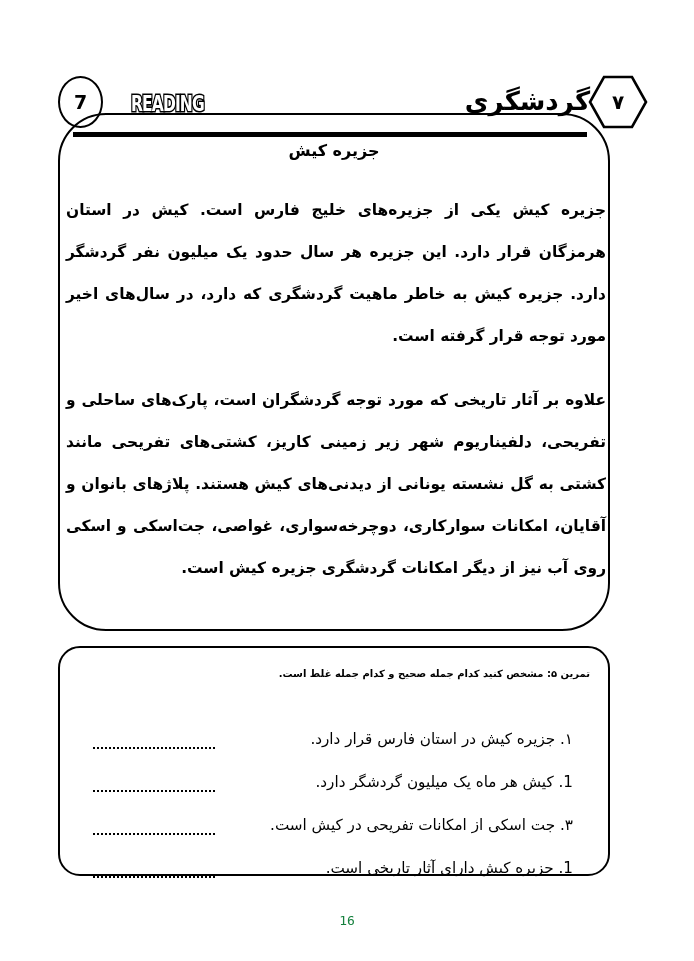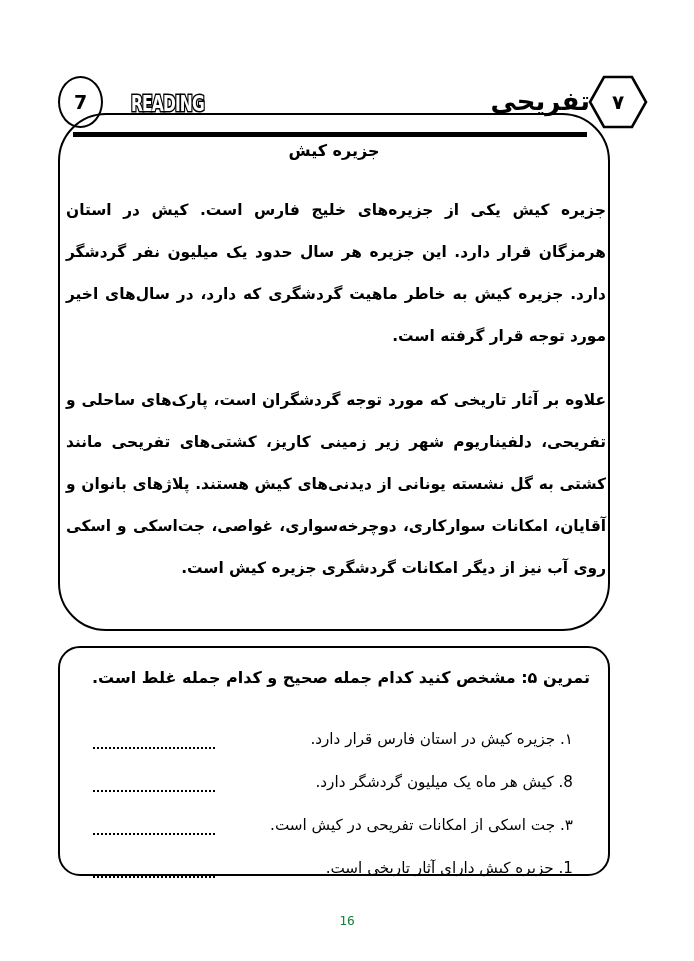--- a/index.html
+++ b/index.html
@@ -176,21 +176,21 @@
     border-radius: 22px;
     box-sizing: border-box;
   }
 
   .exercise-instruction {
     position: absolute;
     right: 18px;
     top: 20px;
     direction: rtl;
     font-family: "DejaVu Sans", "Liberation Sans", sans-serif;
-    font-size: 16px;
+    font-size: 10px;
     font-weight: bold;
     line-height: 1.2;
     white-space: nowrap;
   }
 
   .exercise-list {
     position: absolute;
     left: 0;
     right: 0;
     top: 52px;
@@ -243,21 +243,21 @@
 <div class="page">
 
   <div class="header">
 
     <div class="chapter-circle">
       <span>7</span>
     </div>
 
     <div class="reading-label">READING</div>
 
-    <div class="fa-heading">تفریحی</div>
+    <div class="fa-heading">گردشگری</div>
 
     <div class="hexagon">
       <svg width="60" height="54" viewBox="0 0 60 54" aria-hidden="true">
         <polygon points="16,2 44,2 58,27 44,52 16,52 2,27" fill="none" stroke="#000" stroke-width="2.6" stroke-linejoin="miter"></polygon>
       </svg>
       <div class="hex-num">۷</div>
     </div>
 
     <div class="header-rule"></div>
   </div>
@@ -272,21 +272,21 @@
 
   <div class="exercise-box">
     <div class="exercise-instruction">تمرین ۵: مشخص کنید کدام جمله صحیح و کدام جمله غلط است.</div>
 
     <ul class="exercise-list">
       <li class="exercise-item">
         <span class="exercise-text">۱. جزیره کیش در استان فارس قرار دارد.</span>
         <span class="answer-dots"></span>
       </li>
       <li class="exercise-item">
-        <span class="exercise-text">8. کیش هر ماه یک میلیون گردشگر دارد.</span>
+        <span class="exercise-text">1. کیش هر ماه یک میلیون گردشگر دارد.</span>
         <span class="answer-dots"></span>
       </li>
       <li class="exercise-item">
         <span class="exercise-text">۳. جت اسکی از امکانات تفریحی در کیش است.</span>
         <span class="answer-dots"></span>
       </li>
       <li class="exercise-item">
         <span class="exercise-text">1. جزیره کیش دارای آثار تاریخی است.</span>
         <span class="answer-dots"></span>
       </li>

